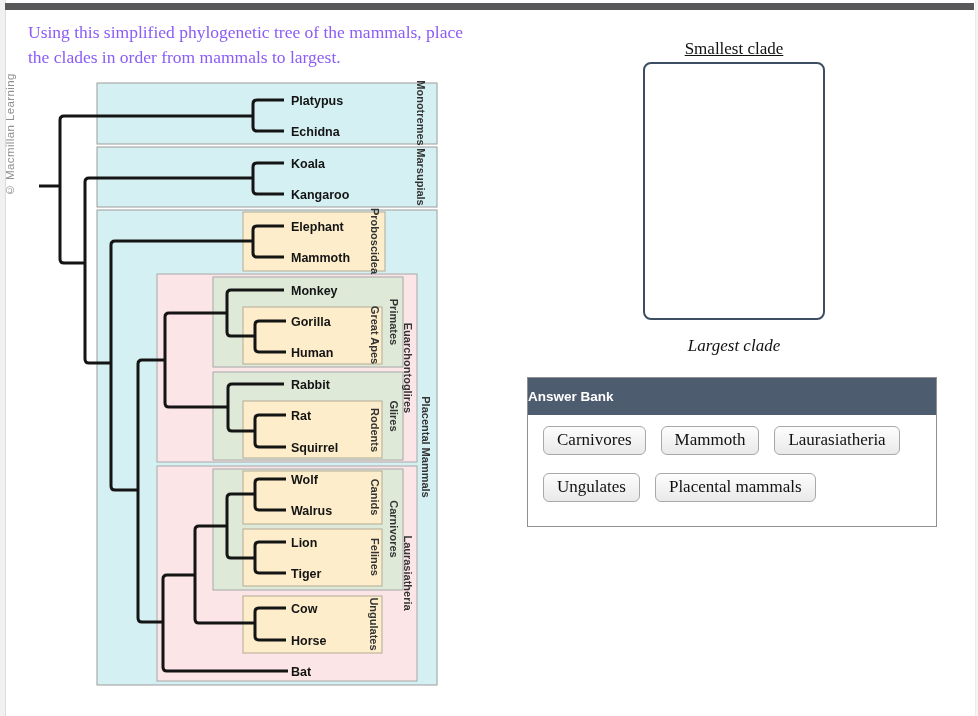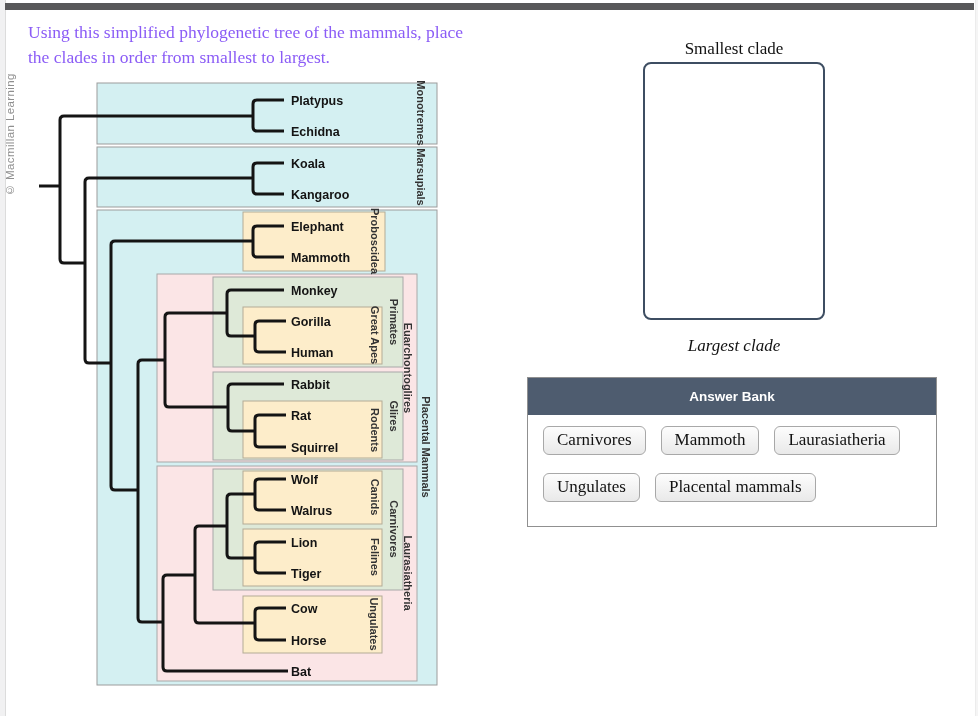--- a/index.html
+++ b/index.html
@@ -10,28 +10,28 @@
   .top-bar{position:absolute;left:5px;top:3px;width:969px;height:7px;background:#58585a;}
   .credit{position:absolute;left:4px;top:26px;height:170px;width:18px;
           writing-mode:vertical-rl;transform:rotate(180deg);
           font-size:11.5px;letter-spacing:.4px;color:#8f8f8f;white-space:nowrap;}
   .question{position:absolute;left:28px;top:20px;width:470px;
             font-family:"Liberation Serif",serif;font-size:17.5px;line-height:25px;color:#8b5cf6;}
   .tree-svg{position:absolute;left:0;top:0;width:978px;height:716px;}
 
   .side-label{position:absolute;left:643px;width:182px;text-align:center;
               font-family:"Liberation Serif",serif;font-size:17px;color:#111;}
-  .lbl-smallest{top:39px;}
+  .lbl-smallest{top:39px;text-decoration:underline;}
   .lbl-largest{top:336px;font-style:italic;}
   .dropzone{position:absolute;left:643px;top:62px;width:178px;height:254px;
             background:#fff;border:2px solid #3e4e62;border-radius:8px;}
 
   .answer-bank{position:absolute;left:527px;top:377px;width:410px;height:150px;
                background:#fff;border:1px solid #909090;box-sizing:border-box;}
-  .ab-header{height:37px;line-height:37px;background:#4e5c6f;color:#fff;text-align:center;
+  .ab-header{height:37px;line-height:37px;background:#4e5c6f;color:#fff;text-align:left;
              font-size:13.5px;font-weight:bold;}
   .ab-body{padding:11px 0 0 15px;}
   .ab-row{display:flex;gap:15px;}
   .ab-row + .ab-row{margin-top:18px;}
   .chip{display:inline-block;font-family:"Liberation Serif",serif;font-size:17px;color:#111;
         padding:3px 13px 4px 13px;border:1px solid #a8a8a8;border-radius:6px;
         background:linear-gradient(180deg,#fdfdfd,#e9e9e9);cursor:grab;}
 
   
   .box-cyan{fill:#d4f0f2;stroke:#9c9c9c;stroke-width:1;}
@@ -45,21 +45,21 @@
 </head>
 <body>
 
 <div class="left-strip"></div>
 <div class="right-strip"></div>
 <div class="top-bar"></div>
 <div class="credit">© Macmillan Learning</div>
 
 <div class="question">
   <div>Using this simplified phylogenetic tree of the mammals, place</div>
-  <div>the clades in order from smallest to largest.</div>
+  <div>the clades in order from mammals to largest.</div>
 </div>
 
 <svg class="tree-svg" viewBox="0 0 978 716">
 
   <rect class="box-cyan" x="97" y="83" width="340" height="61"></rect>
   <rect class="box-cyan" x="97" y="147" width="340" height="60"></rect>
   <rect class="box-cyan" x="97" y="210" width="340" height="475"></rect>
   <rect class="box-tan" x="243" y="212" width="142" height="59"></rect>
   <rect class="box-pink" x="157" y="274" width="260" height="188"></rect>
   <rect class="box-green" x="213" y="277" width="190" height="90"></rect>

